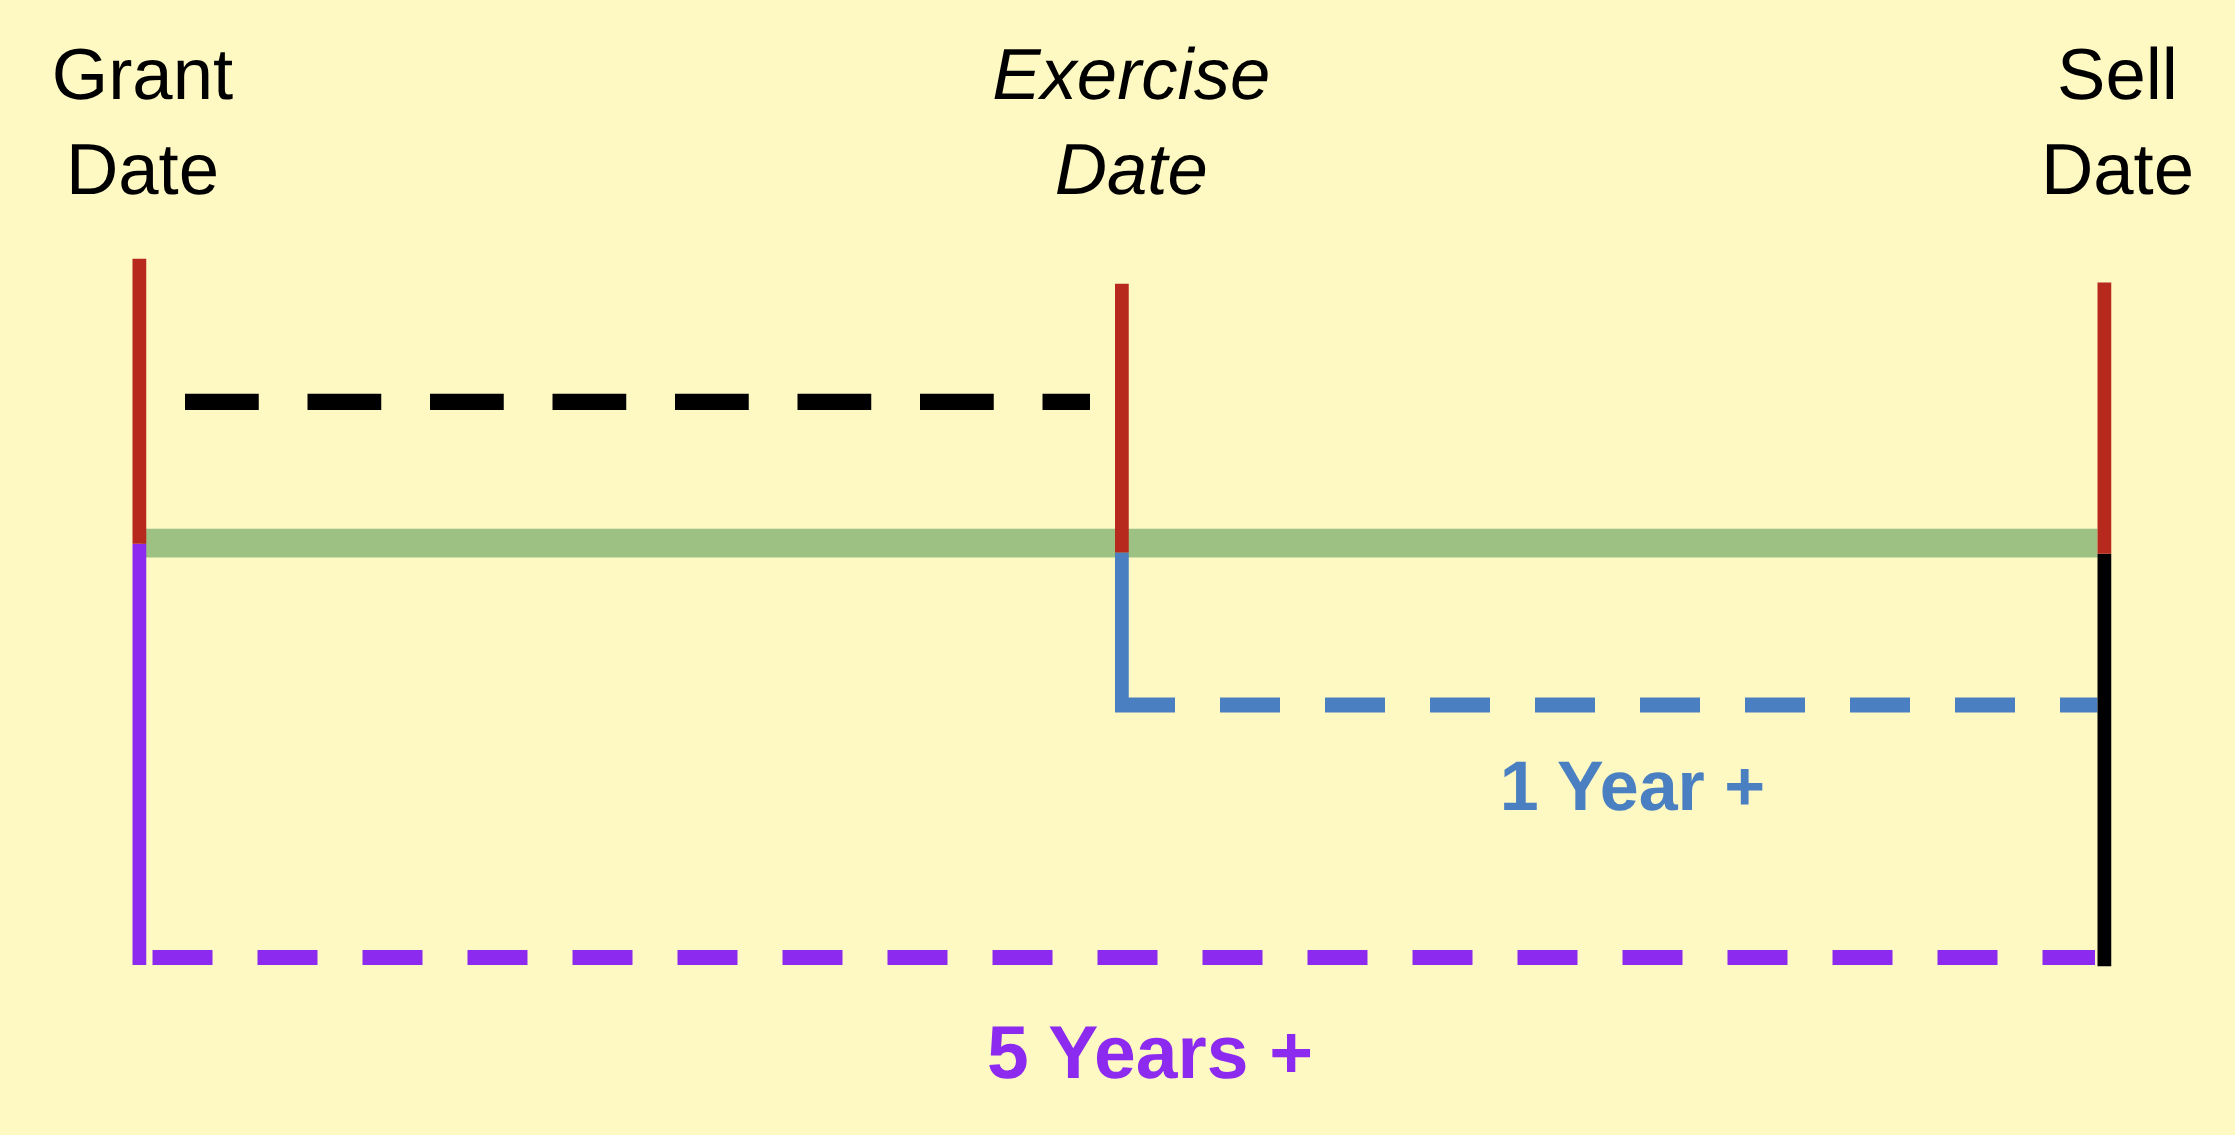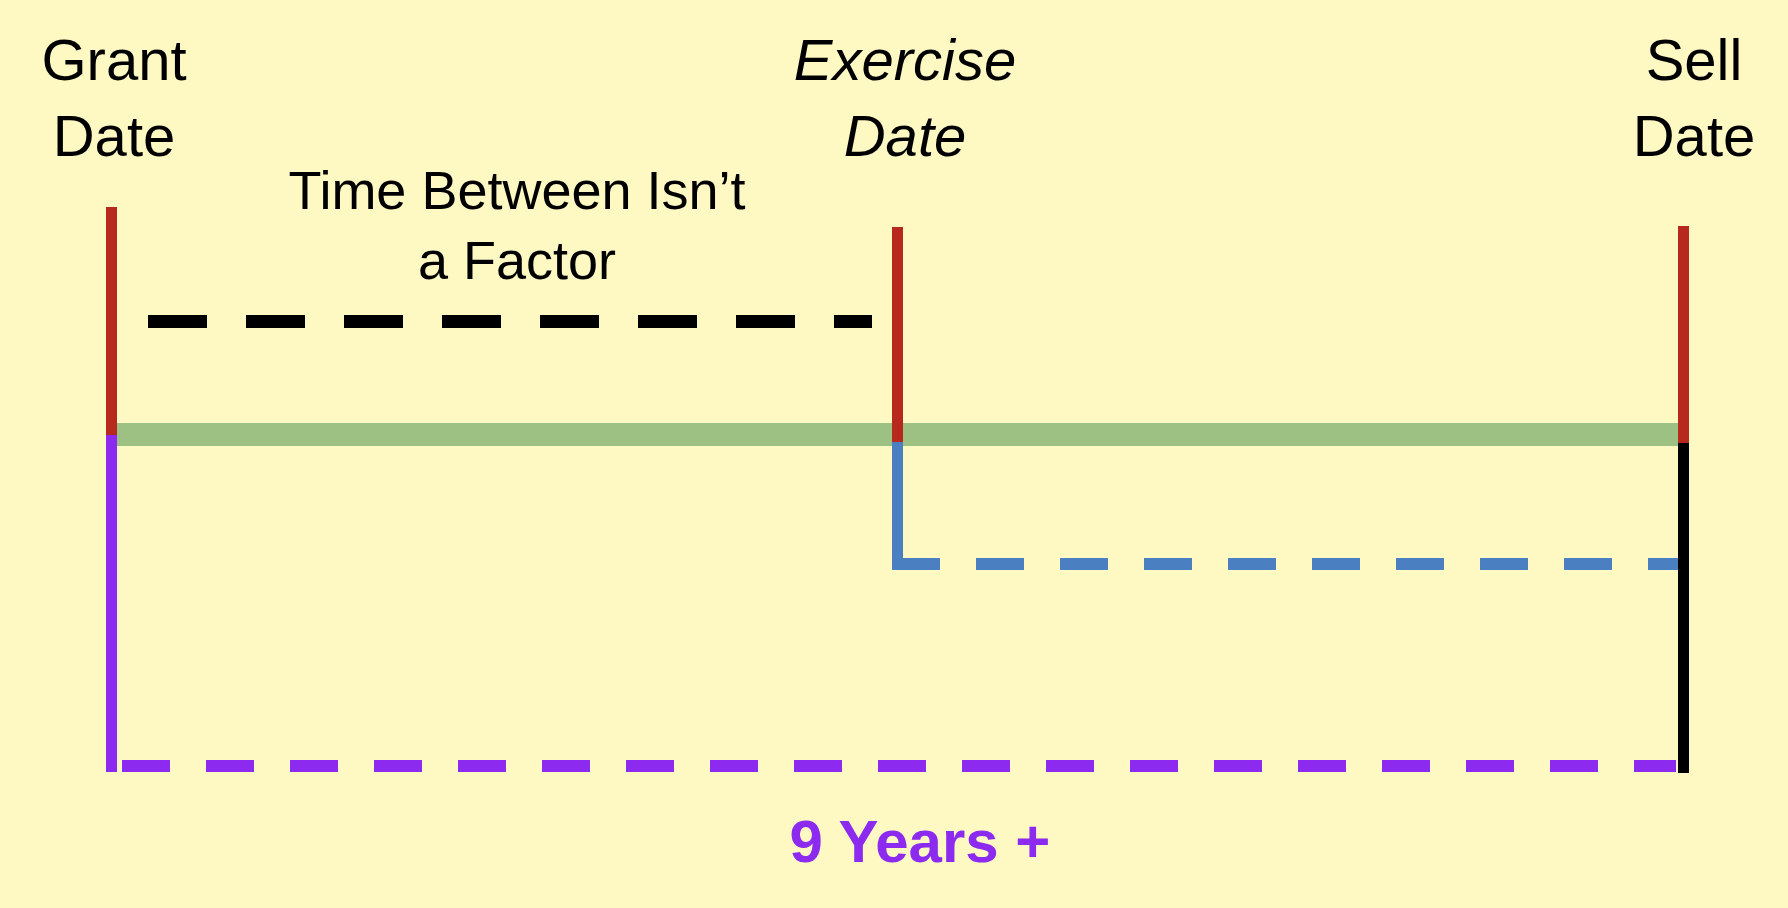--- a/index.html
+++ b/index.html
@@ -80,19 +80,18 @@
 
   <div class="lbl date-lbl" style="left:-36px; top:22px;">Grant
 Date</div>
 
   <div class="lbl date-lbl" style="left:755px; top:22px;font-style:italic;">Exercise
 Date</div>
 
   <div class="lbl date-lbl" style="left:1544px; top:22px;">Sell
 Date</div>
 
-  <div class="lbl note-lbl" style="left:207px; top:155px;">Time Between Isn’t
-a Factor</div>
 
+  <div class="lbl span-lbl one-year-lbl" style="left:1106px; top:596px;">1 Year +</div>
 
-  <div class="lbl span-lbl two-years-lbl" style="left:720px; top:806px;">9 Years +</div>
+  <div class="lbl span-lbl two-years-lbl" style="left:720px; top:806px;">5 Years +</div>
 
 </div>
 
 </body></html>

